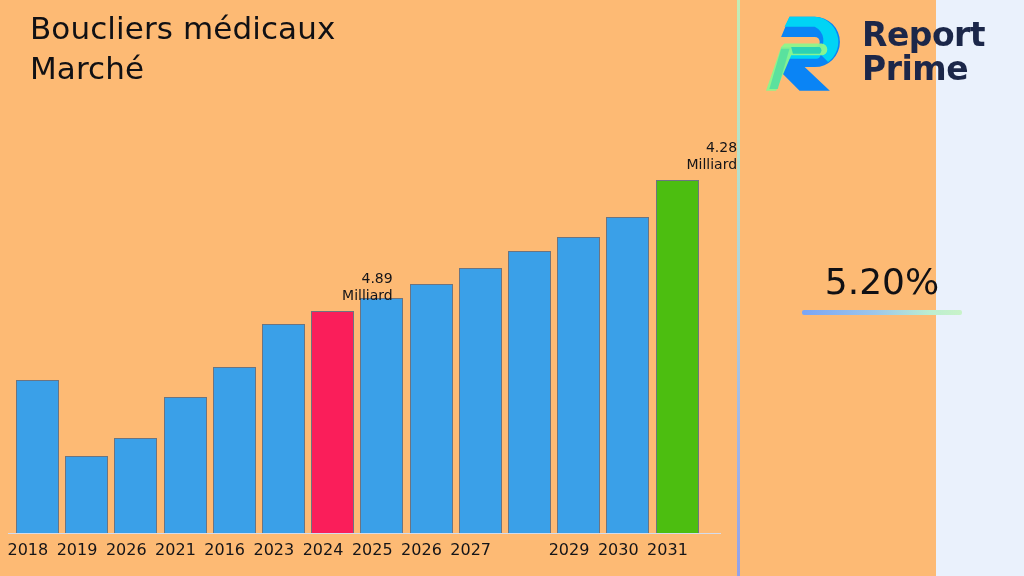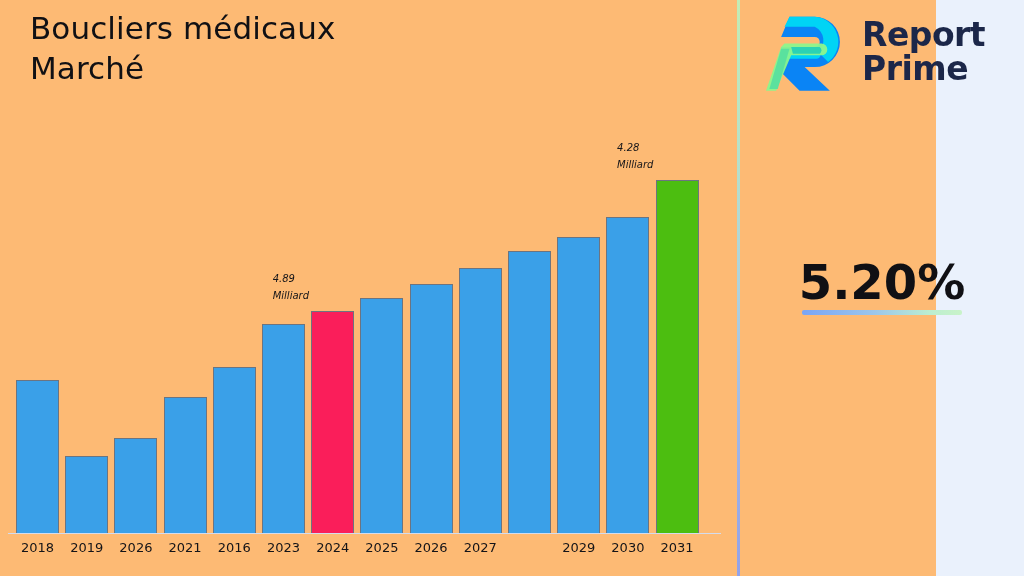--- a/index.html
+++ b/index.html
@@ -79,34 +79,33 @@
     position: absolute;
     bottom: 0;
     border: 1px solid #6c7480;
     background: #3aa0e8;
   }
   .bar.highlight-pink { background: #fa1e5a; }
   .bar.highlight-green { background: #4cbe10; }
 
   .bar-value {
     position: absolute;
-    text-align: left;
-    font-size: 10px;
+    text-align: right;
+    font-size: 14px;
     line-height: 17px;
     color: #141418;
     white-space: nowrap;
     width: 120px;
-    font-style: italic;
   }
 
   .tick-label {
     position: absolute;
     top: 540px;
-    text-align: center;
-    font-size: 13px;
+    text-align: left;
+    font-size: 16px;
     color: #141418;
     width: 60px;
   }
 
   
   .right-panel {
     position: absolute;
     left: 740px;
     top: 0;
     width: 284px;
@@ -136,24 +135,24 @@
   }
 
   .cagr-block {
     position: absolute;
     left: 0px;
     top: 258px;
     width: 284px;
     text-align: center;
   }
   .cagr-value {
-    font-size: 48px;
+    font-size: 36px;
     line-height: 48px;
     color: #101014;
-    font-weight: 700;
+    font-weight: 400;
   }
   .cagr-rule {
     width: 160px;
     height: 5px;
     margin: 4px auto 6px auto;
     border-radius: 2px;
     background: linear-gradient(to right, #7aa5f5 0%, #9cc6ea 45%, #bceed0 80%, #c9f3c9 100%);
   }
   .cagr-label {
     font-size: 19px;

